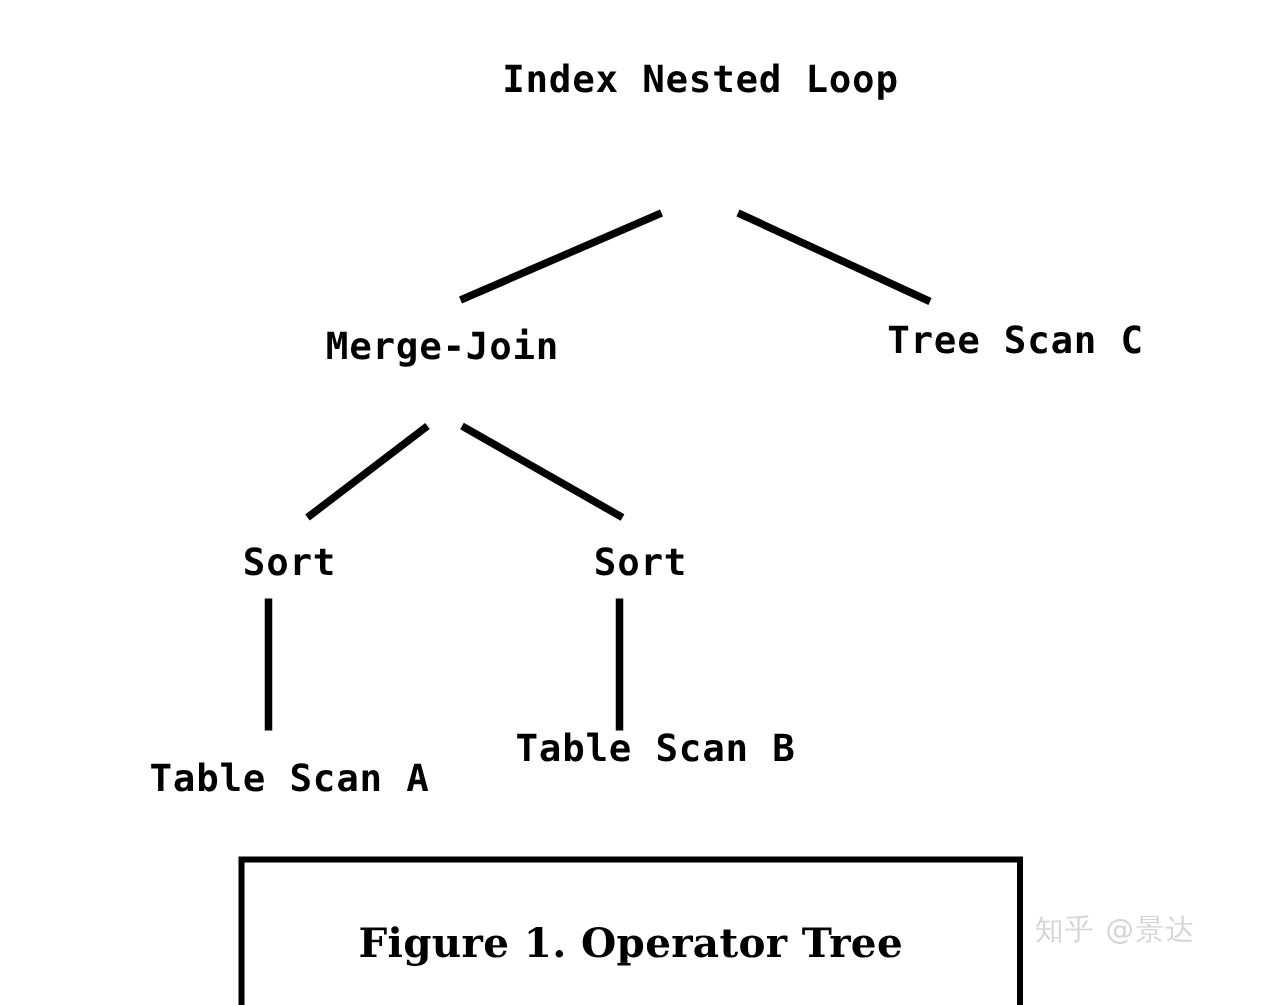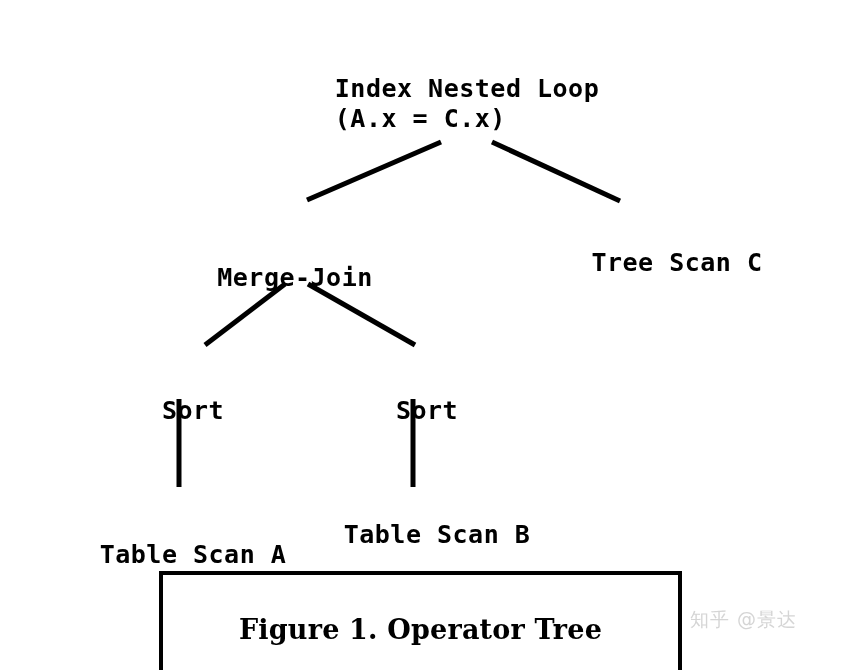--- a/index.html
+++ b/index.html
@@ -30,28 +30,28 @@
     left: 0;
     top: 0;
     width: 842px;
     height: 670px;
     display: block;
   }
 
   
   .node {
     position: absolute;
+    text-align: center;
     color: #000000;
     font-family: "DejaVu Sans Mono", "Liberation Mono", monospace;
     font-weight: 700;
     letter-spacing: 0.5px;
     white-space: nowrap;
     line-height: 1.18;
     transform: translateX(-50%);
-    margin-top: 36px;
   }
   .node .node-line {
     display: block;
   }
   .node-primary {
     font-size: 25px;
   }
 
   
   #caption-box {
@@ -96,23 +96,22 @@
         <line x1="285" y1="284" x2="205" y2="345" stroke="#000000" stroke-width="5" stroke-linecap="butt"></line>
         <line x1="308" y1="284" x2="415" y2="345" stroke="#000000" stroke-width="5" stroke-linecap="butt"></line>
         <line x1="179" y1="399" x2="179" y2="487" stroke="#000000" stroke-width="5" stroke-linecap="butt"></line>
         <line x1="413" y1="399" x2="413" y2="487" stroke="#000000" stroke-width="5" stroke-linecap="butt"></line>
       </g>
   </svg>
 
   <div id="node-layer">
       <div class="node node-primary" style="left: 467px; top: 38px;">
         <span class="node-line">Index Nested Loop</span>
-        <span class="node-line">(A.x = C.x)</span>
       </div>
-      <div class="node node-primary" style="left: 295px; top: 227px;">
+      <div class="node node-primary" style="left: 295px; top: 216px;">
         <span class="node-line">Merge-Join</span>
       </div>
       <div class="node node-primary" style="left: 677px; top: 212px;">
         <span class="node-line">Tree Scan C</span>
       </div>
       <div class="node node-primary" style="left: 193px; top: 360px;">
         <span class="node-line">Sort</span>
       </div>
       <div class="node node-primary" style="left: 427px; top: 360px;">
         <span class="node-line">Sort</span>

